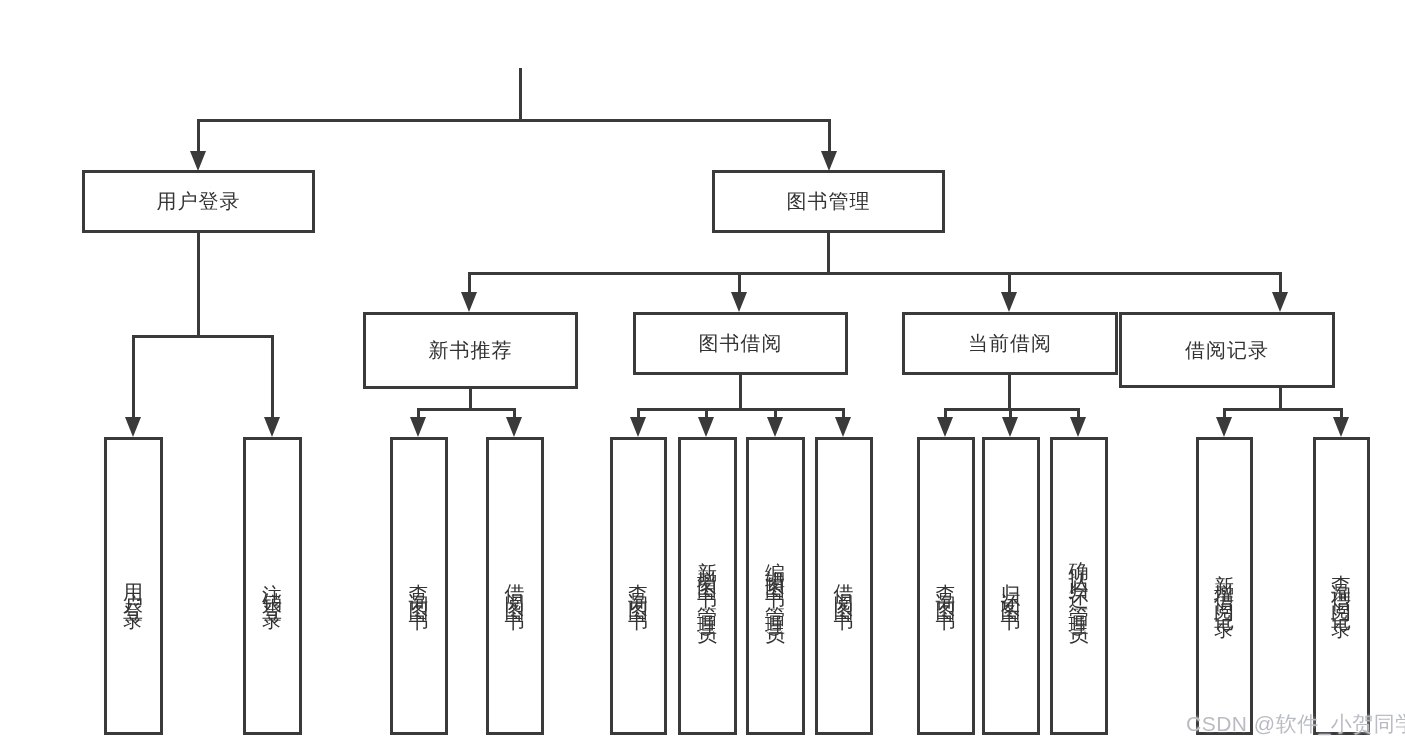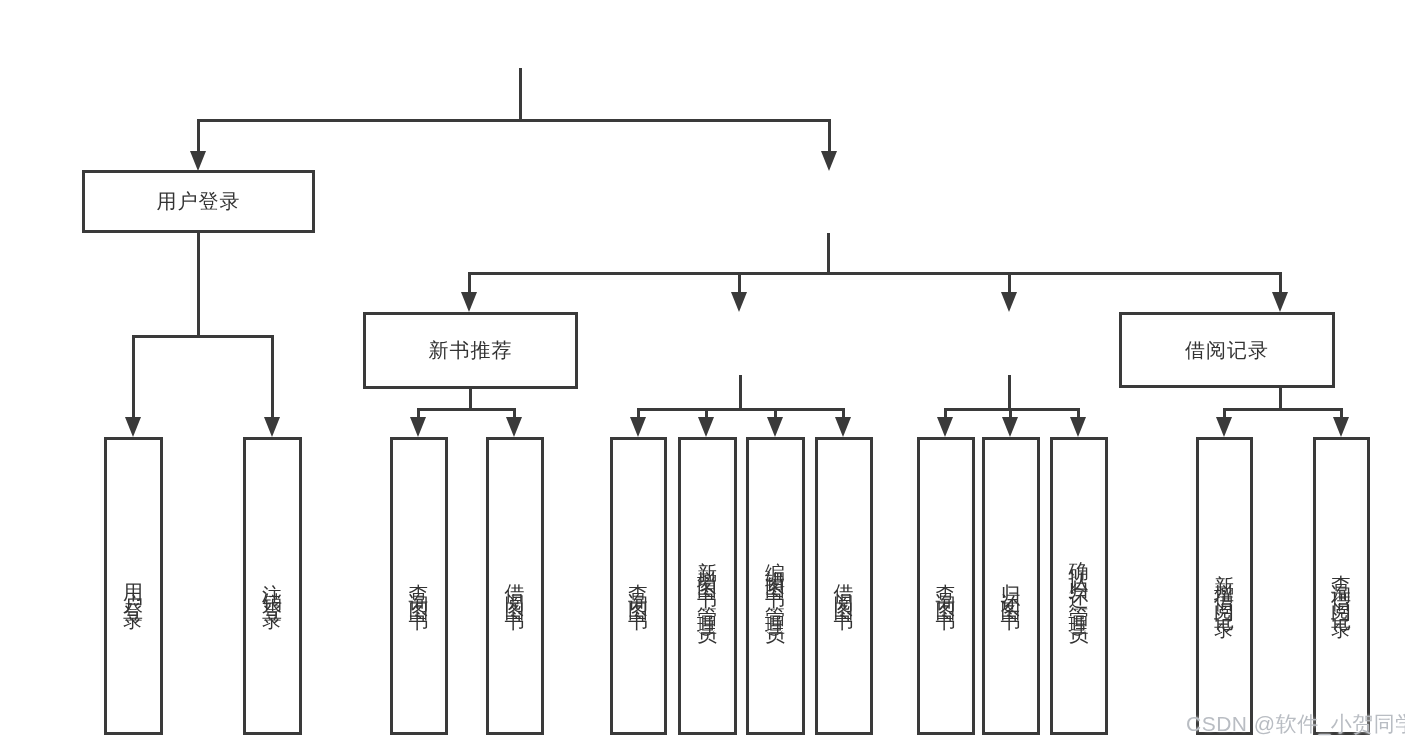--- a/index.html
+++ b/index.html
@@ -62,20 +62,23 @@
   <div class="ln" style="left:519px;top:68px;width:3px;height:51px"></div>
   <div class="ln" style="left:197px;top:119px;width:634px;height:3px"></div>
   <div class="ln" style="left:197px;top:119px;width:3px;height:34px"></div>
   <div class="ln" style="left:828px;top:119px;width:3px;height:34px"></div>
   <div class="ah" style="left:190px;top:151px"></div>
   <div class="ah" style="left:821px;top:151px"></div>
 
   <div class="box" style="left:82px;top:170px;width:233px;height:63px">
     <span>用户登录</span>
   </div>
+  <div class="box" style="left:712px;top:170px;width:233px;height:63px">
+    <span>图书管理</span>
+  </div>
 
   <div class="ln" style="left:197px;top:233px;width:3px;height:102px"></div>
   <div class="ln" style="left:132px;top:335px;width:142px;height:3px"></div>
   <div class="ln" style="left:132px;top:335px;width:3px;height:84px"></div>
   <div class="ln" style="left:271px;top:335px;width:3px;height:84px"></div>
   <div class="ah" style="left:125px;top:417px"></div>
   <div class="ah" style="left:264px;top:417px"></div>
 
   <div class="ln" style="left:827px;top:233px;width:3px;height:40px"></div>
   <div class="ln" style="left:468px;top:272px;width:814px;height:3px"></div>
@@ -83,20 +86,26 @@
   <div class="ln" style="left:738px;top:272px;width:3px;height:22px"></div>
   <div class="ln" style="left:1008px;top:272px;width:3px;height:22px"></div>
   <div class="ln" style="left:1279px;top:272px;width:3px;height:22px"></div>
   <div class="ah" style="left:461px;top:292px"></div>
   <div class="ah" style="left:731px;top:292px"></div>
   <div class="ah" style="left:1001px;top:292px"></div>
   <div class="ah" style="left:1272px;top:292px"></div>
 
   <div class="box" style="left:363px;top:312px;width:215px;height:77px">
     <span>新书推荐</span>
+  </div>
+  <div class="box" style="left:633px;top:312px;width:215px;height:63px">
+    <span>图书借阅</span>
+  </div>
+  <div class="box" style="left:902px;top:312px;width:216px;height:63px">
+    <span>当前借阅</span>
   </div>
   <div class="box" style="left:1119px;top:312px;width:216px;height:76px">
     <span>借阅记录</span>
   </div>
 
   <div class="ln" style="left:469px;top:375px;width:3px;height:33px"></div>
   <div class="ln" style="left:417px;top:408px;width:99px;height:3px"></div>
   <div class="ln" style="left:417px;top:408px;width:3px;height:12px"></div>
   <div class="ln" style="left:513px;top:408px;width:3px;height:12px"></div>
   <div class="ah" style="left:410px;top:417px"></div>

